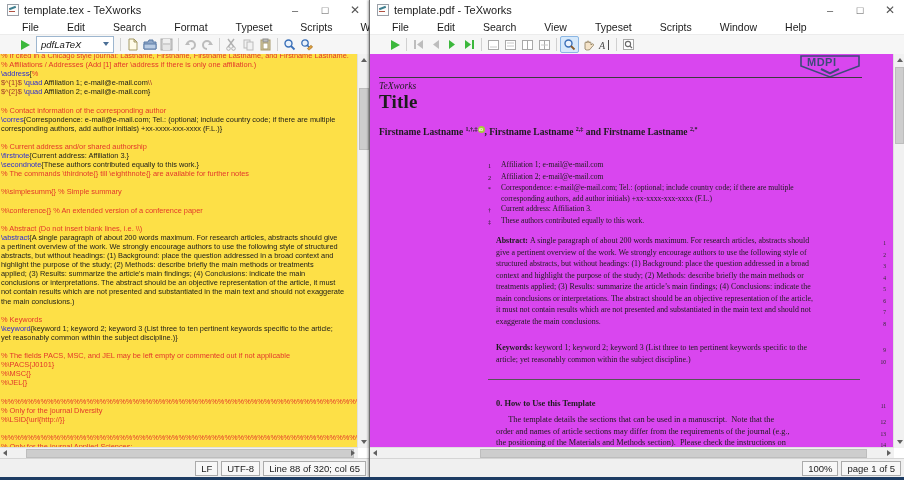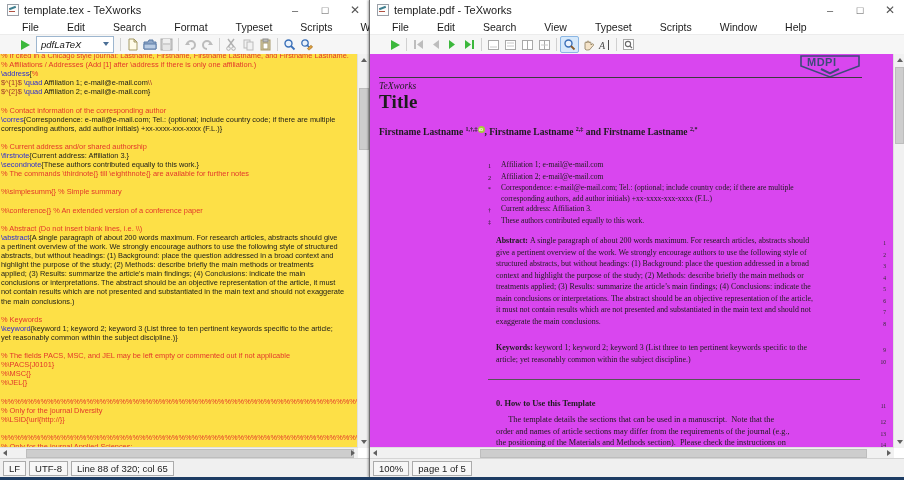--- a/index.html
+++ b/index.html
@@ -66,21 +66,21 @@
   .sb-thumb{position:absolute;background:#cdcdcd;border:1px solid #bdbdbd;}
   .vscroll .sb-thumb{left:1px;right:1px;}
   .hscroll .sb-thumb{top:1px;bottom:1px;}
   .sb-arrow{position:absolute;width:0;height:0;}
   .arr-up{left:3px;top:4px;border-left:3px solid transparent;border-right:3px solid transparent;border-bottom:4px solid #606060;}
   .arr-dn{left:3px;bottom:4px;border-left:3px solid transparent;border-right:3px solid transparent;border-top:4px solid #606060;}
   .arr-lf{left:3px;top:2px;border-top:3px solid transparent;border-bottom:3px solid transparent;border-right:4px solid #606060;}
   .arr-rt{right:3px;top:2px;border-top:3px solid transparent;border-bottom:3px solid transparent;border-left:4px solid #606060;}
   
   .statusbar{position:absolute;left:0;right:0;bottom:0;height:18px;background:#f0f0f0;border-top:1px solid #d5d5d5;
-             display:flex;align-items:center;padding-right:4px;margin-top:46px;}
+             display:flex;align-items:center;justify-content:flex-end;padding-right:4px;margin-top:46px;}
   .sb-box{border:1px solid #ababab;background:#f7f7f7;font-size:9.5px;color:#222;padding:0 5px;
           margin-left:3px;height:13px;line-height:13px;white-space:nowrap;}
   .taskbar-strip{position:absolute;left:0;bottom:0;width:904px;height:3px;background:#1d3c63;}
 </style>
 </head>
 <body>
 
 <div class="screen">
 
   <section class="win win-left">

